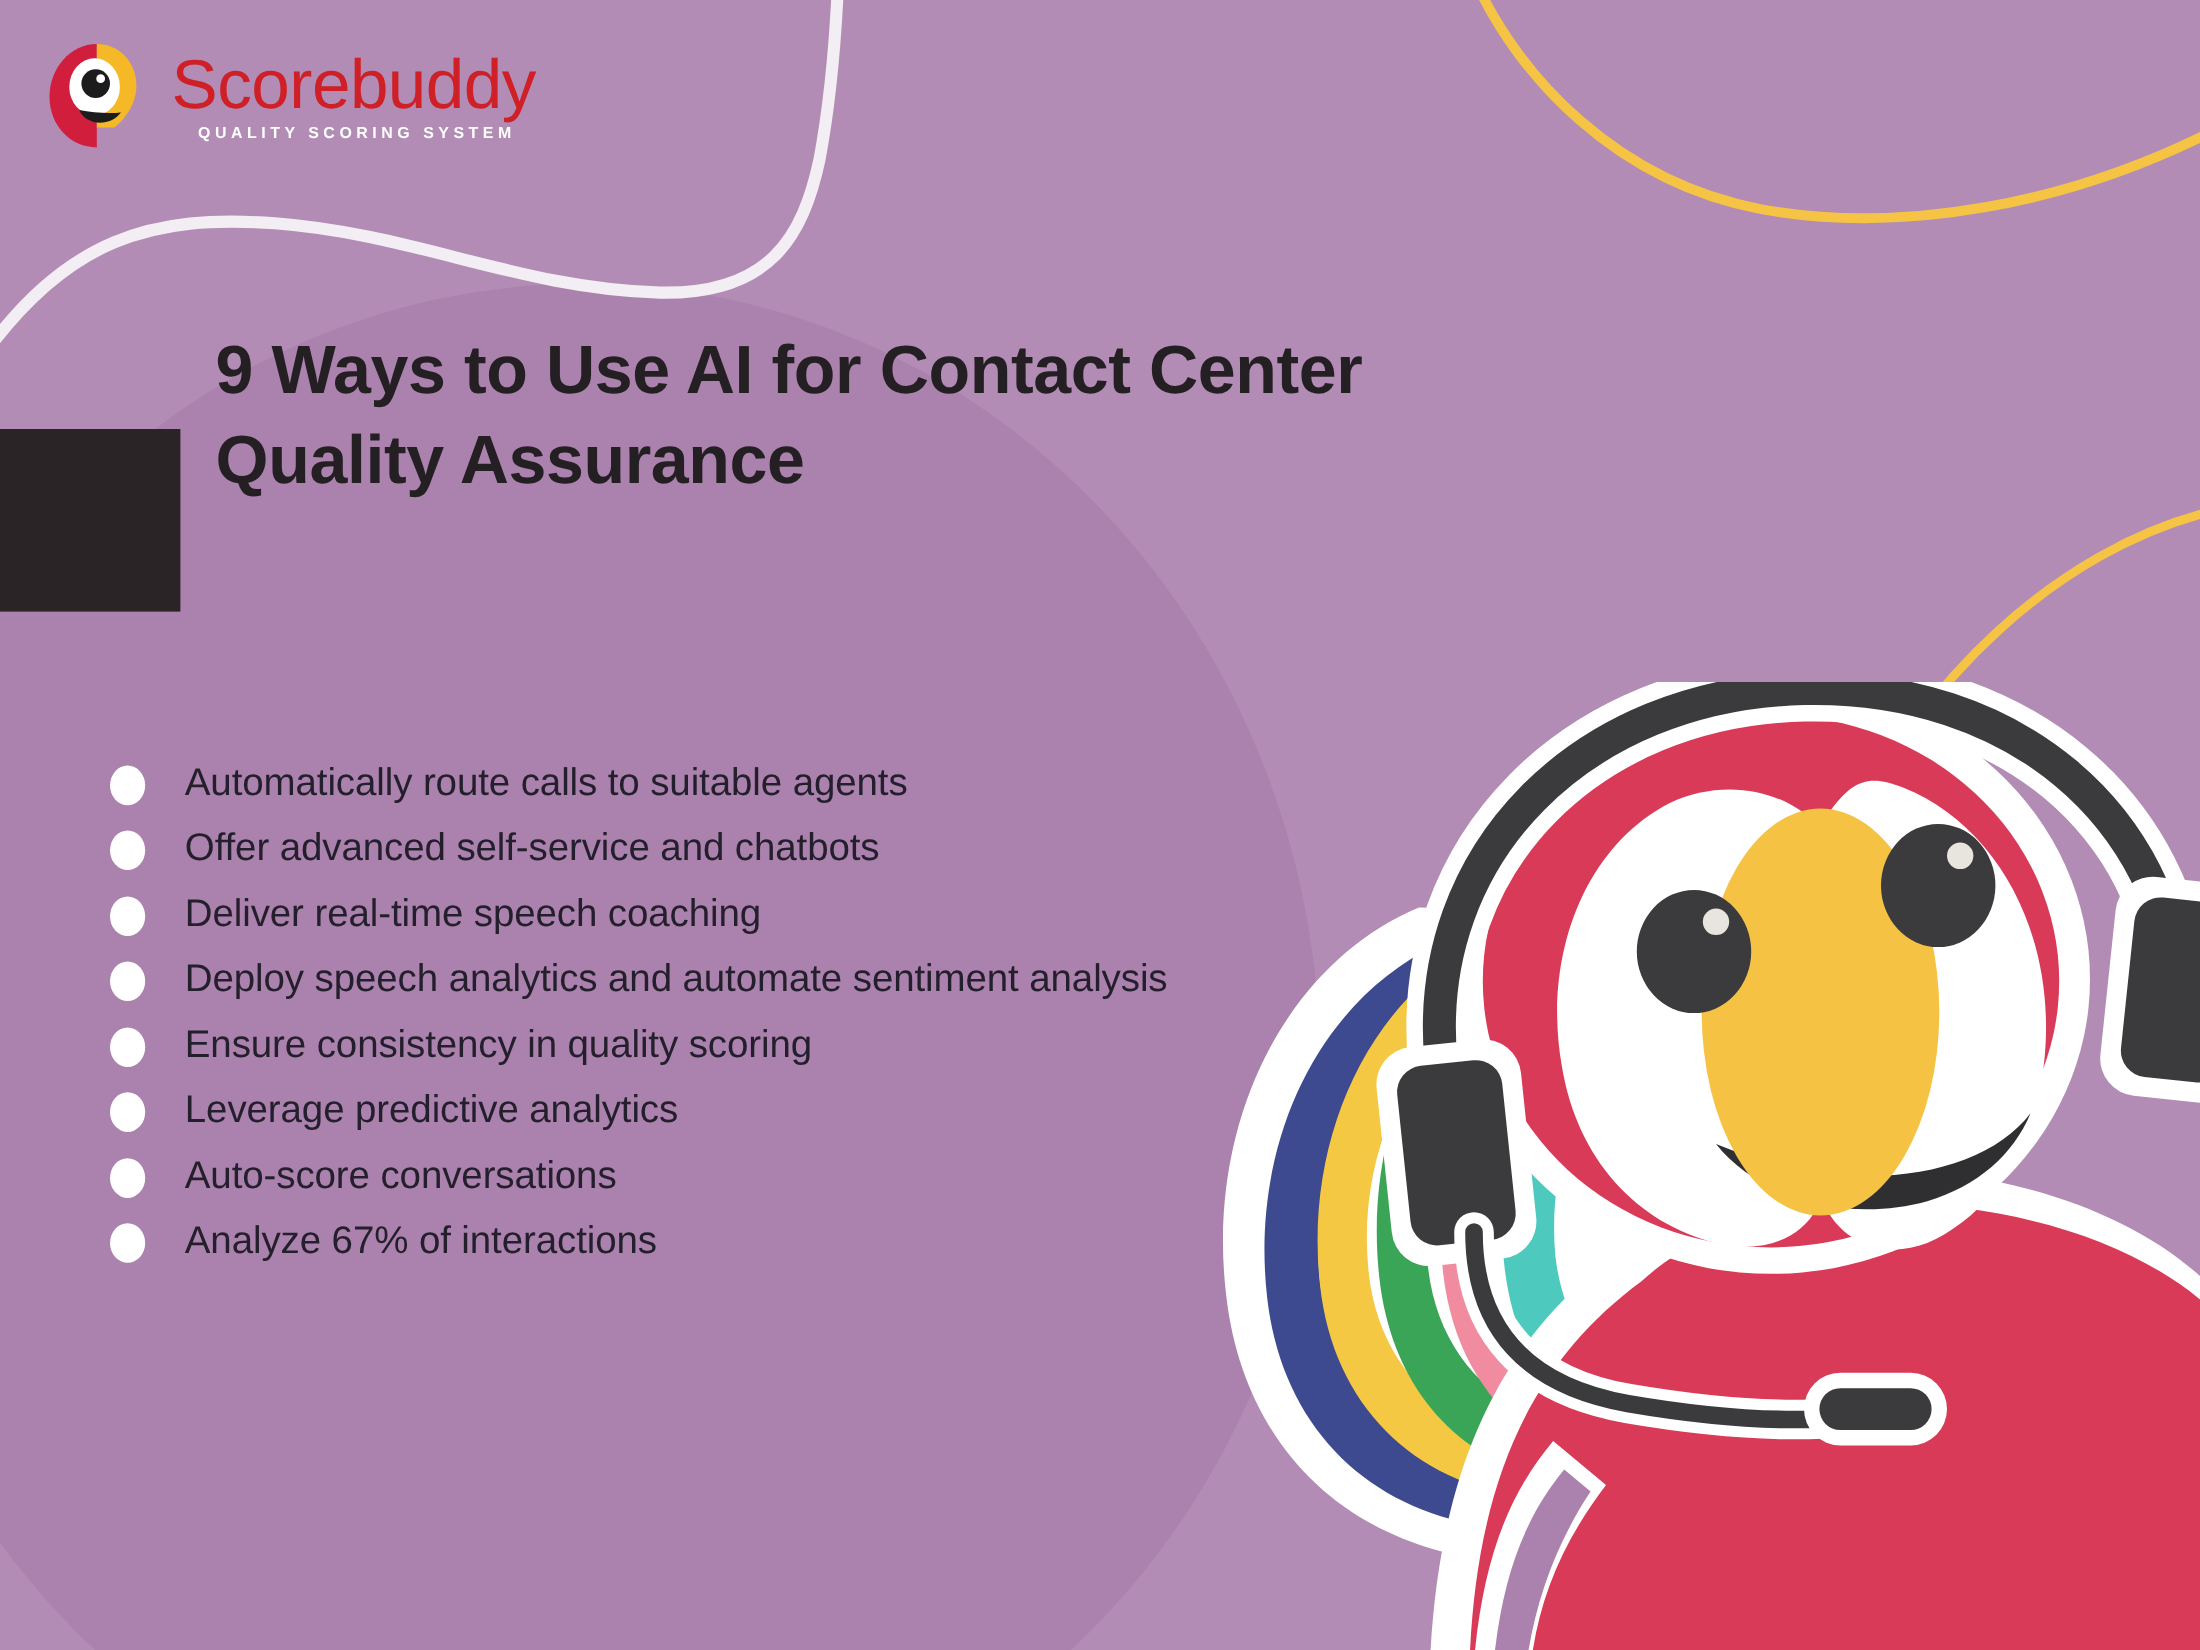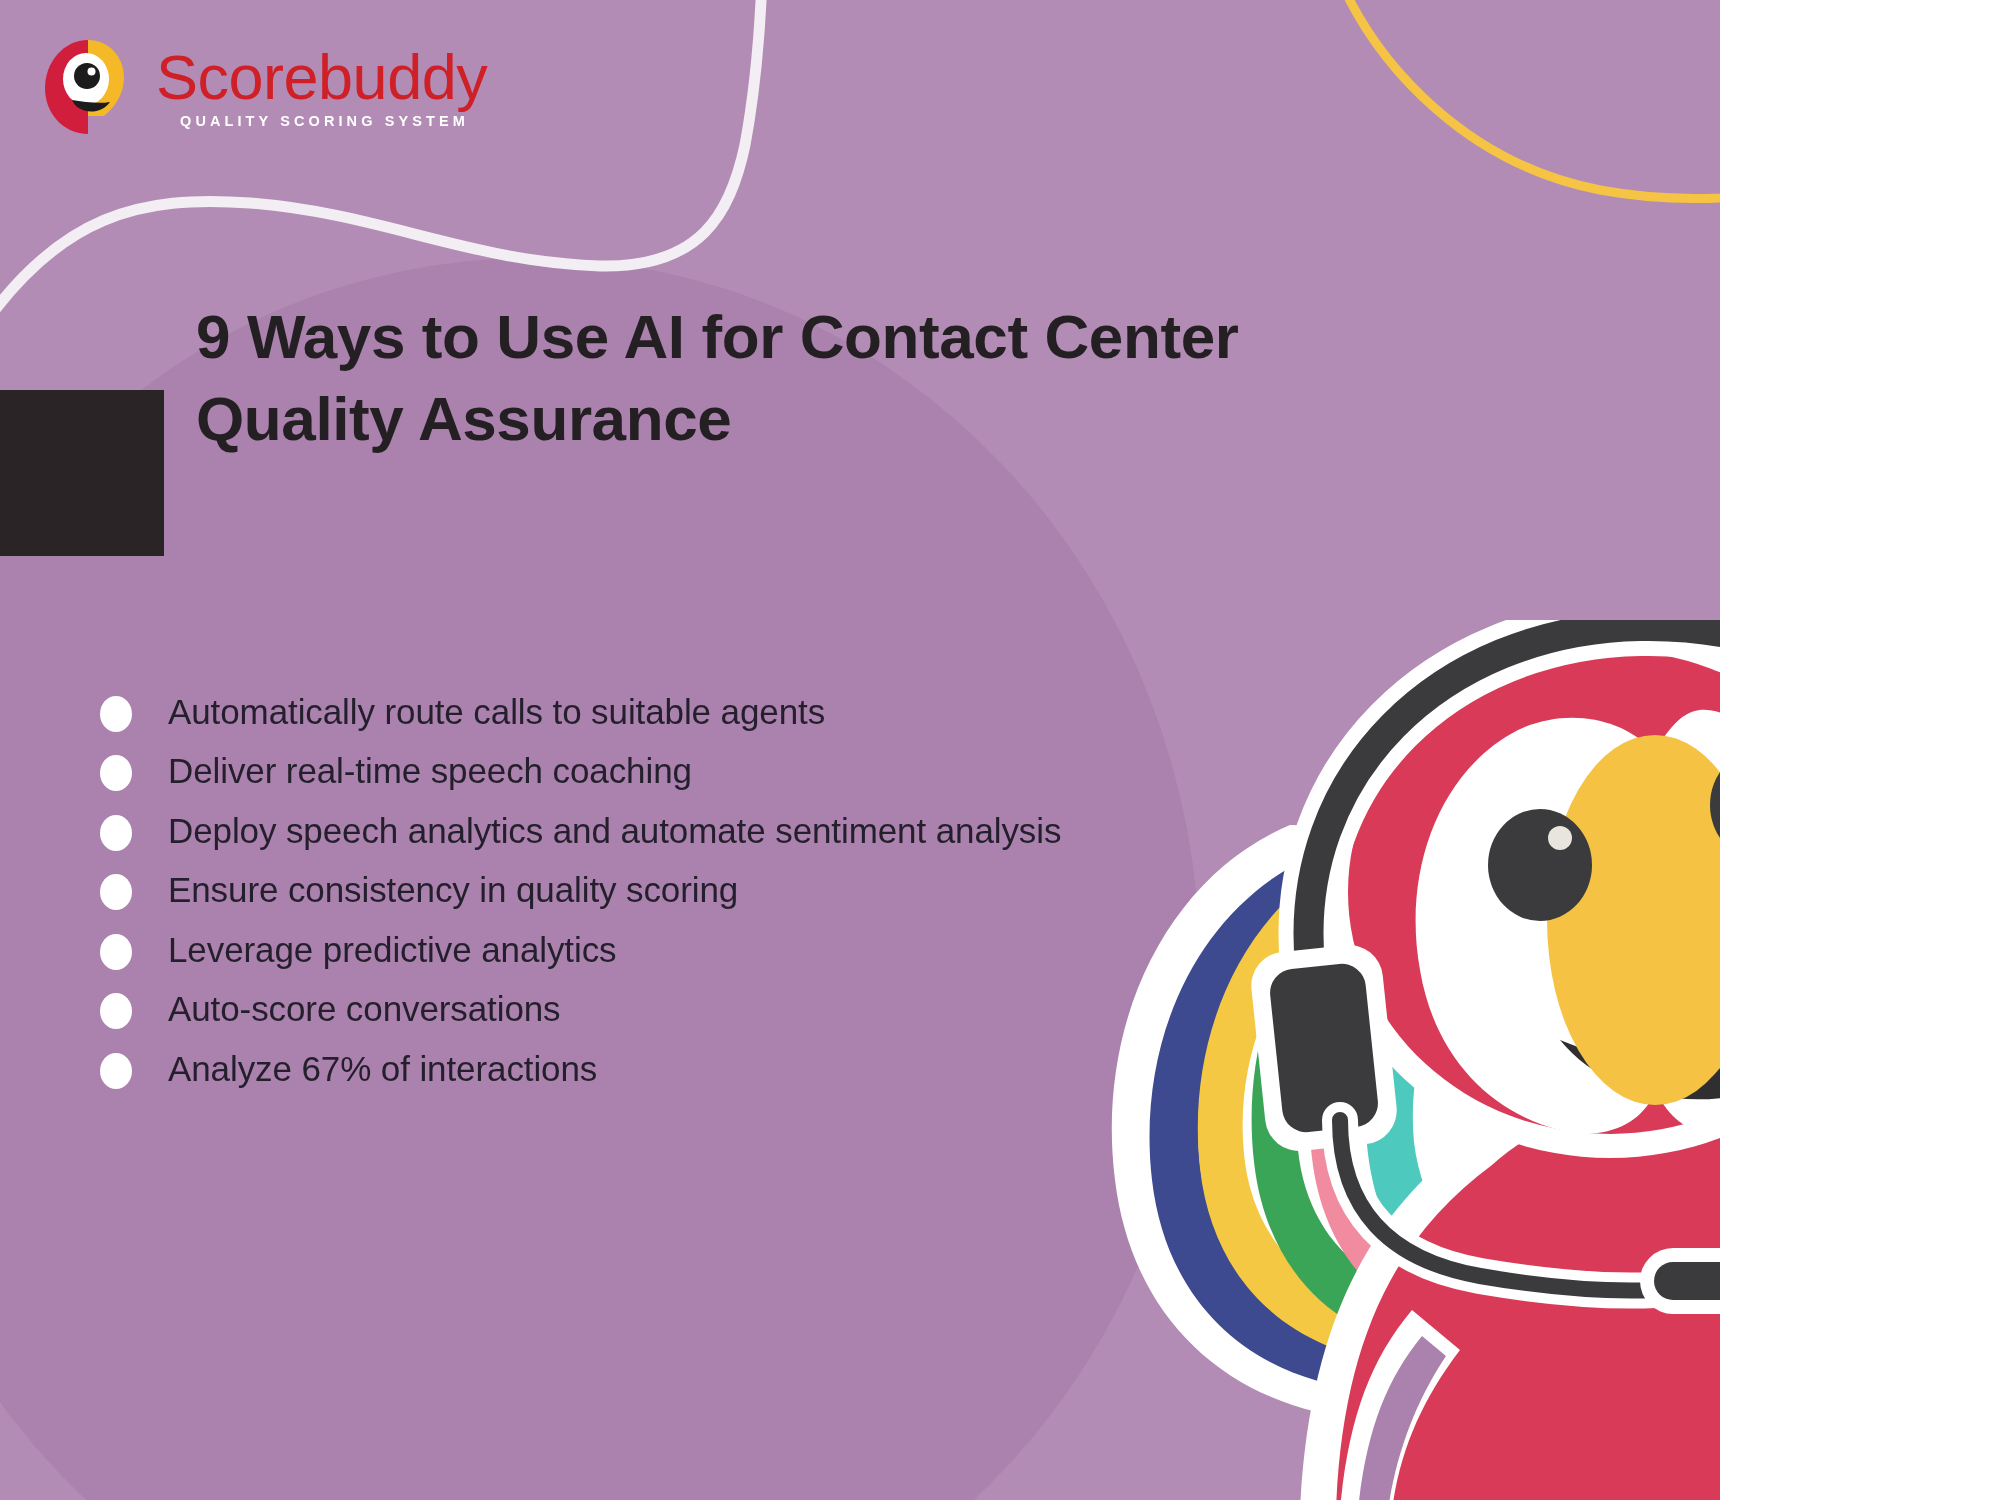--- a/index.html
+++ b/index.html
@@ -4,21 +4,21 @@
 <title>8 Ways to Use AI for Contact Center Quality Assurance</title>
 <style>
   * { margin:0; padding:0; box-sizing:border-box; }
   html, body {
     width:2000px; height:1500px;
     overflow:hidden;
     font-family:"Liberation Sans", sans-serif;
   }
   #slide {
     position:relative;
-    width:1720px; height:1500px;
+    width:2000px; height:1500px;
     background:#b28cb4;
     overflow:hidden;
   }
 
   .ellipse-dark {
     position:absolute;
     left:-140px; top:258px;
     width:1340px; height:1420px;
     border-radius:50%;
     background:#ab82ad;
@@ -144,20 +144,24 @@
 
   <h1 id="title">9 Ways to Use AI for Contact Center Quality Assurance</h1>
 
   <div id="bullets">
 
     <div class="bullet-row">
       <span class="bullet-dot"></span>
       <span class="bullet-label">Automatically route calls to suitable agents</span>
     </div>
 
+    <div class="bullet-row">
+      <span class="bullet-dot"></span>
+      <span class="bullet-label">Offer advanced self-service and chatbots</span>
+    </div>
 
     <div class="bullet-row">
       <span class="bullet-dot"></span>
       <span class="bullet-label">Deliver real-time speech coaching</span>
     </div>
 
     <div class="bullet-row">
       <span class="bullet-dot"></span>
       <span class="bullet-label">Deploy speech analytics and automate sentiment analysis</span>
     </div>

